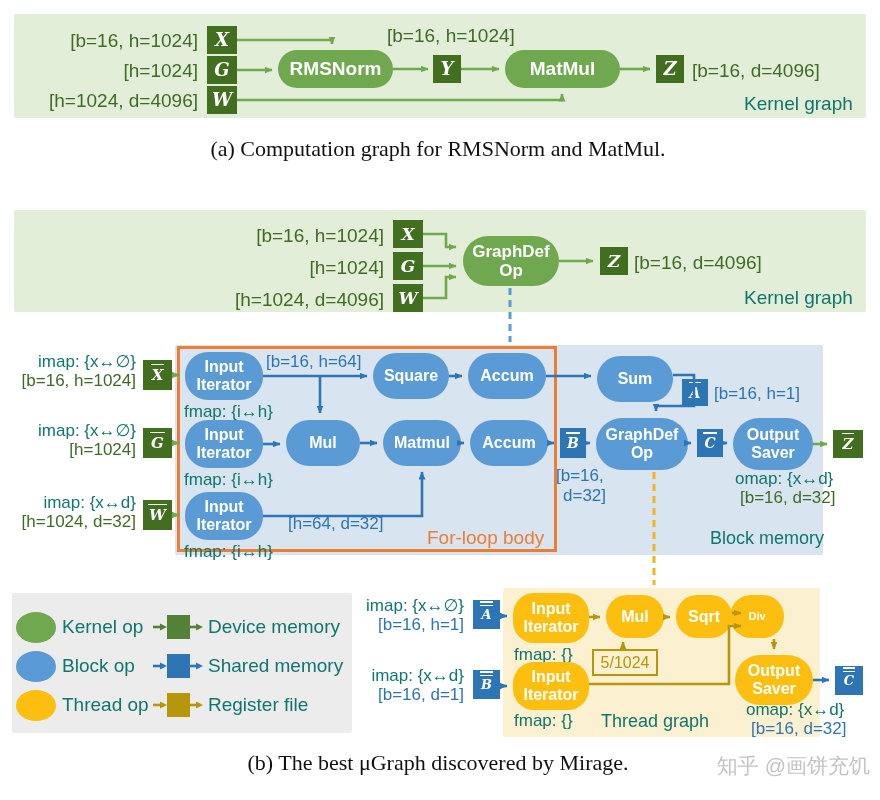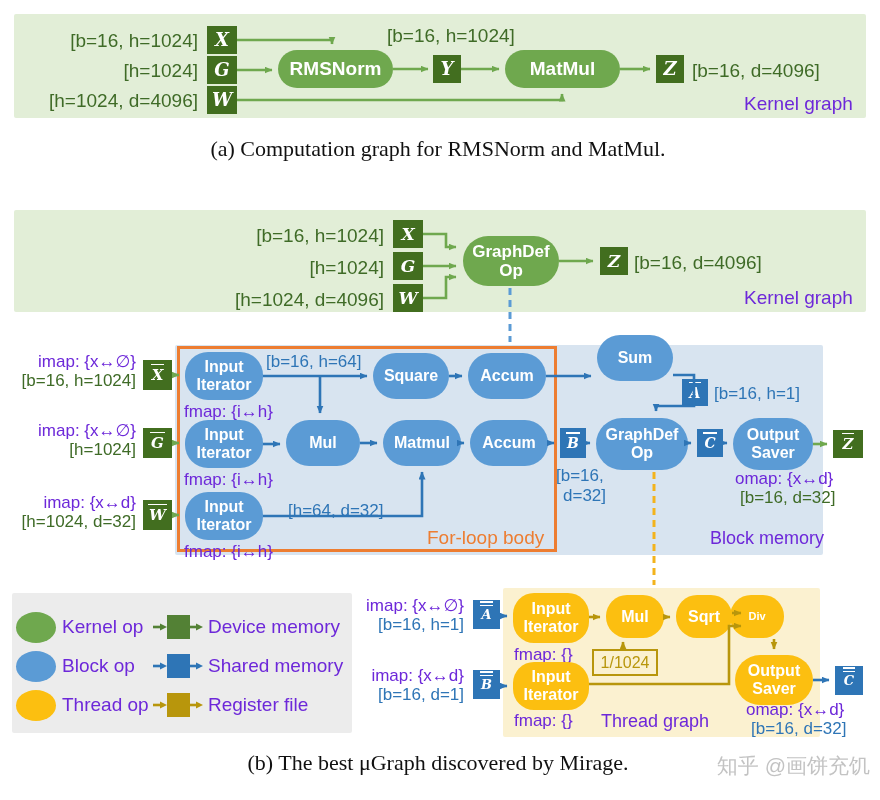--- a/index.html
+++ b/index.html
@@ -1,20 +1,20 @@
 <!DOCTYPE html>
 <html><head>
 <meta charset="utf-8">
 <style>
   html,body{margin:0;padding:0;background:#fff}
   #canvas{position:relative;width:876px;height:800px;background:#fff;
           font-family:"Liberation Sans",sans-serif;overflow:hidden}
   .sec{position:absolute;inset:0}
   .panel{position:absolute;border-radius:2px}
-  .lbl{position:absolute;white-space:nowrap;line-height:1.12;color:#6d28d9}
+  .lbl{position:absolute;white-space:nowrap;line-height:1.12;color:#0f766e}
   .g-t{color:#3f6b27}.b-t{color:#2e75b6}.o-t{color:#ed7d31}
   .f19{font-size:19px}.f18{font-size:18px}.f17{font-size:17px}
   .sq{position:absolute;display:flex;align-items:center;justify-content:center;color:#fff}
   .sq-g{background:#426e1f}.sq-b{background:#2e75b6}
   .sq span{font-family:"DejaVu Serif",serif;font-style:italic;font-weight:700;
            position:relative;line-height:1;display:inline-block}
   .ol1::after{content:"";position:absolute;left:-1px;right:-1px;top:-4px;height:1.8px;background:#fff}
   .ol2::after{content:"";position:absolute;left:-1px;right:-1px;top:-3.5px;height:1.5px;background:#fff}
   .ol2::before{content:"";position:absolute;left:-1px;right:-1px;top:-7px;height:1.5px;background:#fff}
   .node{position:absolute;display:flex;flex-direction:column;align-items:center;
@@ -124,21 +124,21 @@
         <span>Iterator</span>
       </div>
     <span class="lbl f17" style="left:184px;top:402px">fmap: {i↔h}</span>
     <span class="lbl f17 b-t" style="left:266px;top:352px">[b=16, h=64]</span>
     <div class="node bn" style="left:373px;top:353px;width:76px;height:46px;font-size:16px">
       <span>Square</span>
       </div>
     <div class="node bn" style="left:468px;top:353px;width:78px;height:46px;font-size:16px">
       <span>Accum</span>
       </div>
-    <div class="node bn" style="left:597px;top:335px;width:76px;height:46px;font-size:16px">
+    <div class="node bn" style="left:597px;top:356px;width:76px;height:46px;font-size:16px">
       <span>Sum</span>
       </div>
     <div class="sq sq-b" style="left:682px;top:379px;width:26px;height:27px">
       <span class="ol1" style="font-size:14px">A</span>
       </div>
     <span class="lbl f17 b-t" style="left:714px;top:384px">[b=16, h=1]</span>
 
     <div class="node bn" style="left:185px;top:420px;width:78px;height:48px;font-size:16px">
       <span>Input</span>
         <span>Iterator</span>
@@ -173,21 +173,21 @@
       <span class="ol1" style="font-size:15px">Z</span>
       </div>
     <span class="lbl f17" style="left:735px;top:469px">omap: {x↔d}</span>
     <span class="lbl f17 g-t" style="left:740px;top:488px">[b=16, d=32]</span>
 
     <div class="node bn" style="left:185px;top:492px;width:78px;height:48px;font-size:16px">
       <span>Input</span>
         <span>Iterator</span>
       </div>
     <span class="lbl f17" style="left:184px;top:542px">fmap: {i↔h}</span>
-    <span class="lbl f17 b-t" style="left:288px;top:501px">[h=64, d=32]</span>
+    <span class="lbl f17 b-t" style="left:288px;top:514px">[h=64, d=32]</span>
 
     <span class="lbl f19 o-t" style="left:427px;top:527px">For-loop body</span>
     <span class="lbl f18" style="left:710px;top:528px">Block memory</span>
   </div>
 
   <div class="sec">
     <div class="panel" style="left:503px;top:588px;width:317px;height:149px;background:#fbf1d0"></div>
 
     <span class="lbl f17" style="right:412px;top:596px">imap: {x↔∅}</span>
     <span class="lbl f17 b-t" style="right:412px;top:615px">[b=16, h=1]</span>
@@ -208,21 +208,21 @@
     <div class="node tn" style="left:606px;top:595px;width:58px;height:43px;font-size:16px">
       <span>Mul</span>
       </div>
     <div class="node tn" style="left:676px;top:595px;width:56px;height:43px;font-size:16px">
       <span>Sqrt</span>
       </div>
     <div class="node tn" style="left:730px;top:595px;width:54px;height:43px;font-size:11px">
       <span>Div</span>
       </div>
     <div class="const-box" style="left:592px;top:649px;width:62px;height:23px">
-      <span>1/1024</span>
+      <span>5/1024</span>
       </div>
 
     <div class="node tn" style="left:513px;top:662px;width:76px;height:48px;font-size:16px">
       <span>Input</span>
         <span>Iterator</span>
       </div>
     <span class="lbl f17" style="left:514px;top:711px">fmap: {}</span>
     <div class="node tn" style="left:735px;top:655px;width:78px;height:50px;font-size:16px;border-radius:25px">
       <span>Output</span>
         <span>Saver</span>

